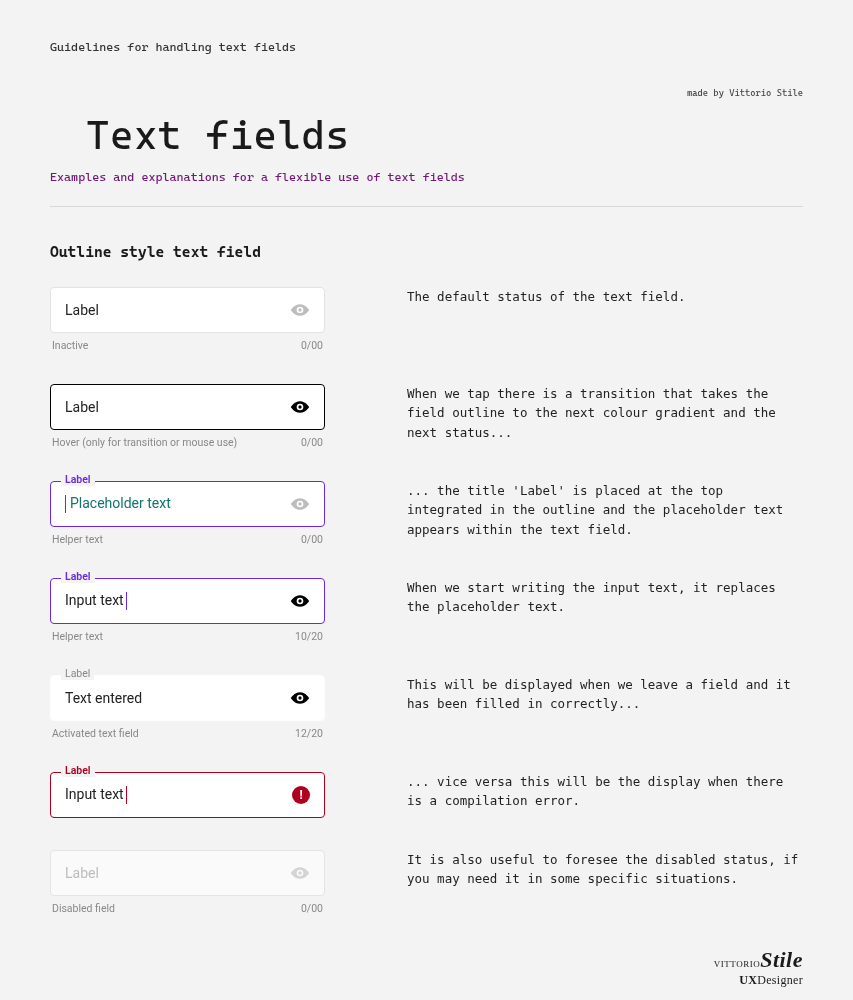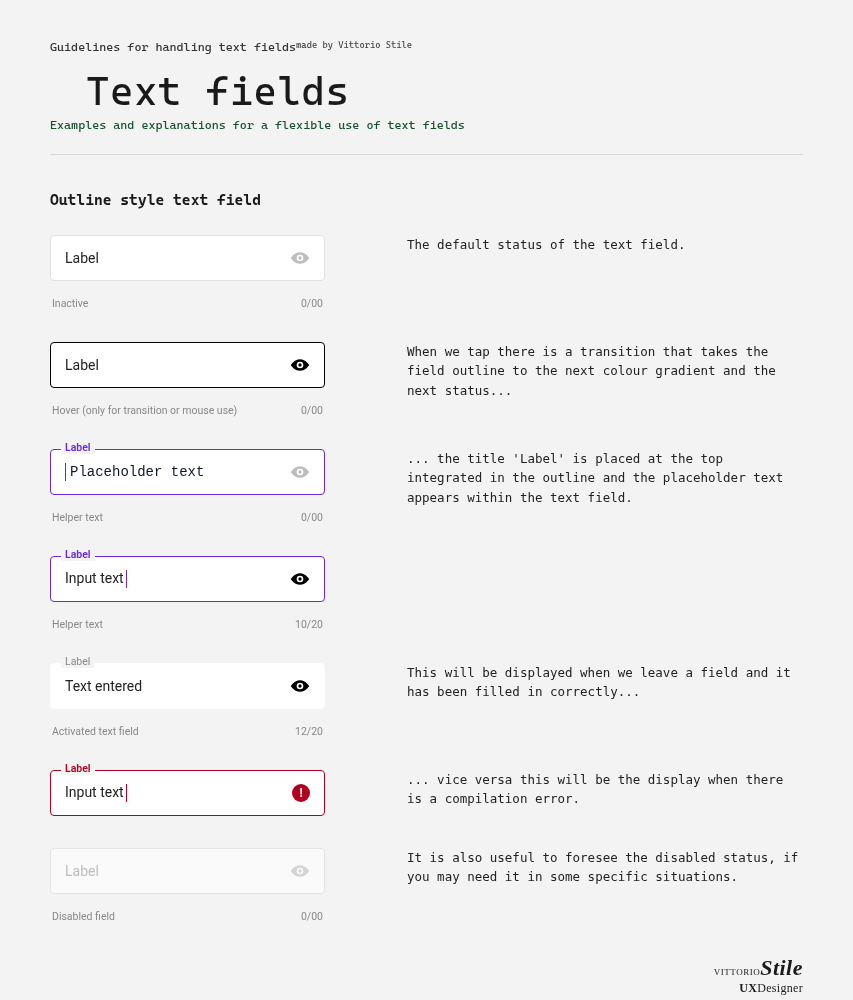--- a/index.html
+++ b/index.html
@@ -3,25 +3,25 @@
 <meta charset="utf-8">
 <style>
   * { box-sizing: border-box; margin: 0; padding: 0; }
   body {
     background: #f3f3f3;
     font-family: ui-monospace, "SF Mono", "Cascadia Code", Menlo, Consolas, monospace;
     color: #1a1a1a;
     width: 853px;
     padding: 40px 50px 30px 50px;
   }
-  .header-row { display: flex; align-items: flex-start; }
+  .header-row { display: flex; justify-content: space-between; align-items: flex-start; }
   .eyebrow { font-size: 12px; color: #333; }
-  .credit  { font-size: 9px; color: #444; }
+  .credit  { font-size: 9px; color: #444; margin-top: 48px; }
   .title   { font-size: 40px; font-weight: 400; margin-top: 14px; letter-spacing: 0.5px; margin-left: 36px; }
-  .subtitle{ font-size: 12px; color: #14532d; margin-top: 4px; }
+  .subtitle{ font-size: 12px; color: #701a75; margin-top: 12px; }
   hr { border: none; border-top: 1px solid #d8d8d8; margin: 22px 0 36px 0; }
   .section-heading { font-size: 15px; font-weight: 700; margin-bottom: 26px; }
 
   .row {
     display: grid;
     grid-template-columns: 275px 1fr;
     gap: 82px;
     margin-bottom: 32px;
     align-items: flex-start;
   }
@@ -41,21 +41,21 @@
     border: 1px solid #d8d8d8;
     background: #fff;
     border-radius: 4px;
     padding: 8px 14px;
     display: flex;
     align-items: center;
     justify-content: space-between;
     position: relative;
   }
   .tf-text { font-size: 14px; color: #222; }
-  .tf .placeholder { color: #0f172a; font-family: Liberation Mono, monospace; }
+  .tf .placeholder { color: #0f766e; }
   .tf .caret-purple {
     display: inline-block;
     width: 0;
     border-left: 1.5px solid #6a28e0;
     height: 18px;
     vertical-align: middle;
     margin-right: 4px;
   }
   .tf .caret-after {
     display: inline-block;
@@ -81,21 +81,21 @@
     padding: 0 4px;
     font-size: 10.5px;
     line-height: 1;
     z-index: 2;
   }
   .helper {
     display: flex;
     justify-content: space-between;
     font-size: 10.5px;
     color: #888;
-    margin-top: 16px;
+    margin-top: 6px;
     padding: 0 2px;
   }
 
   
   .tf.inactive   { border-color: #e2e2e2; }
   .tf.hover      { border-color: #000; }
   .tf.focus      { border-color: #6a28e0; }
   .tf.focus-fill { border-color: #6a28e0; }
   .tf.activated  { border-color: #fdfdfd; background:#fff; }
   .tf.error      { border-color: #b00020; }
@@ -205,20 +205,21 @@
         <svg width="20" height="20" viewBox="0 0 24 24">
             <path class="eye-black" d="M12 5c-7 0-11 7-11 7s4 7 11 7 11-7 11-7-4-7-11-7zm0 11a4 4 0 1 1 0-8 4 4 0 0 1 0 8zm0-6a2 2 0 1 0 0 4 2 2 0 0 0 0-4z"></path>
           </svg>
       </span>
     </div>
     <div class="helper">
       <span>Helper text</span>
       <span>10/20</span>
     </div>
   </div>
+  <div class="desc">When we start writing the input text, it replaces the placeholder text.</div>
 </div>
 
 <div class="row">
   <div class="field-wrap">
     <div class="tf activated">
       <span class="floating-label lbl-gray">Label</span>
       <span class="tf-text">Text entered</span>
       <span class="eye-icon">
         <svg width="20" height="20" viewBox="0 0 24 24">
             <path class="eye-black" d="M12 5c-7 0-11 7-11 7s4 7 11 7 11-7 11-7-4-7-11-7zm0 11a4 4 0 1 1 0-8 4 4 0 0 1 0 8zm0-6a2 2 0 1 0 0 4 2 2 0 0 0 0-4z"></path>

